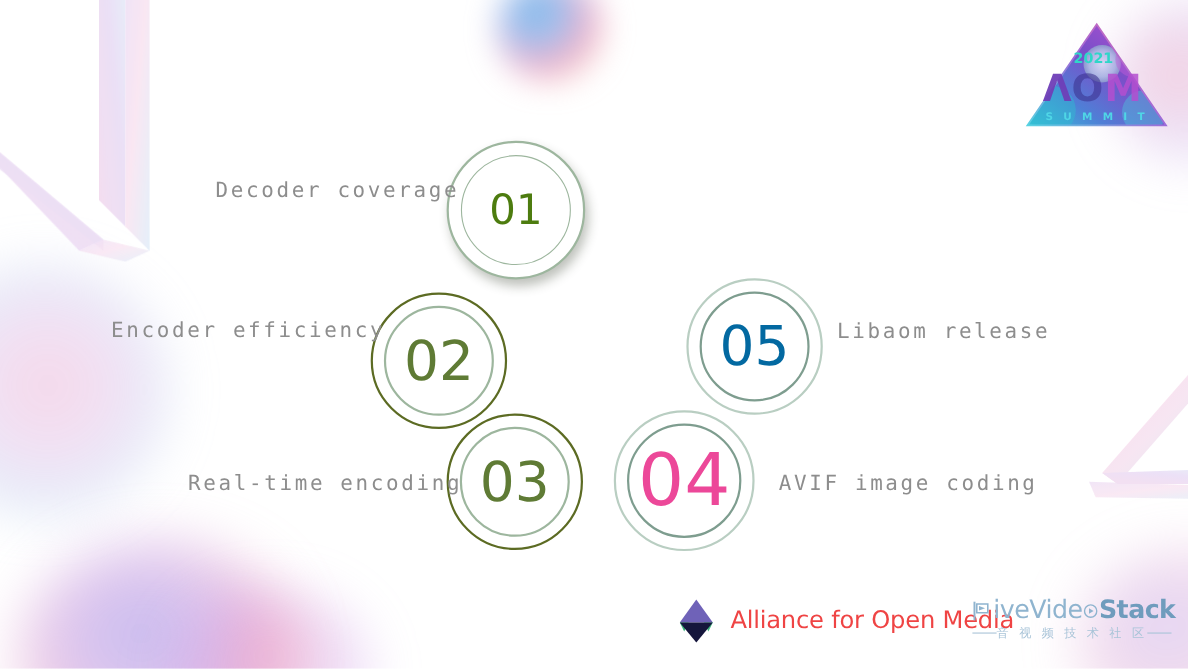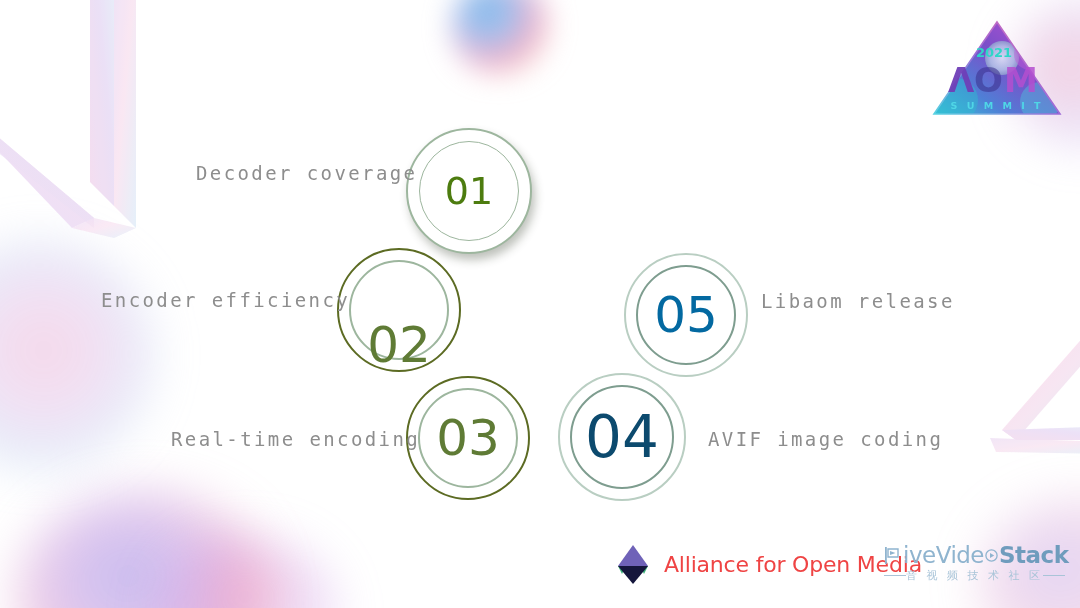--- a/index.html
+++ b/index.html
@@ -247,35 +247,35 @@
       <text x="71" y="95" font-size="9.5" fill="#4fd6e6" text-anchor="middle" letter-spacing="3">S U M M I T</text>
     </g>
   </svg>
 
   <div class="node" style="left:406px; top:128px; width:126px; height:126px; border:2.5px solid #9db69e; box-shadow: 3px 6px 10px rgba(40,50,30,0.30);">
     <div class="inner-ring" style="left:11px; top:11px; right:11px; bottom:11px; border:1.8px solid #9db69e;"></div>
     <span class="num" style="font-size:38px; color:#4d7c0f;">01</span>
   </div>
   <div class="label" style="left:196px; top:164px;">Decoder coverage</div>
 
-  <div class="node" style="left:337px; top:248px; width:124px; height:124px; border:2.2px solid #5c6b23;align-items:flex-end;">
+  <div class="node" style="left:337px; top:266px; width:124px; height:124px; border:2.2px solid #5c6b23;">
     <div class="inner-ring" style="left:10px; top:10px; right:10px; bottom:10px; border:2.2px solid #9db69e;"></div>
     <span class="num" style="font-size:50px; color:#5f7b35;">02</span>
   </div>
   <div class="label" style="left:101px; top:291px;">Encoder efficiency</div>
 
   <div class="node" style="left:406px; top:376px; width:124px; height:124px; border:2.2px solid #5c6b23;">
     <div class="inner-ring" style="left:10px; top:10px; right:10px; bottom:10px; border:2.2px solid #9db69e;"></div>
     <span class="num" style="font-size:50px; color:#5f7b35;">03</span>
   </div>
   <div class="label" style="left:171px; top:430px;">Real-time encoding</div>
 
   <div class="node" style="left:558px; top:373px; width:128px; height:128px; border:2.2px solid #b9cec2;">
     <div class="inner-ring" style="left:10px; top:10px; right:10px; bottom:10px; border:2.2px solid #7e9d8f;"></div>
-    <span class="num" style="font-size:58px; color:#0c4a6e;">04</span>
+    <span class="num" style="font-size:66px; color:#ec4899;">04</span>
   </div>
   <div class="label" style="left:698px; top:430px;margin-left:10px;">AVIF image coding</div>
 
   <div class="node" style="left:624px; top:253px; width:124px; height:124px; border:2.2px solid #b9cec2;">
     <div class="inner-ring" style="left:10px; top:10px; right:10px; bottom:10px; border:2.2px solid #7e9d8f;"></div>
     <span class="num" style="font-size:50px; color:#0369a1;">05</span>
   </div>
   <div class="label" style="left:761px; top:292px;">Libaom release</div>
 
   <div class="footer-logos">

